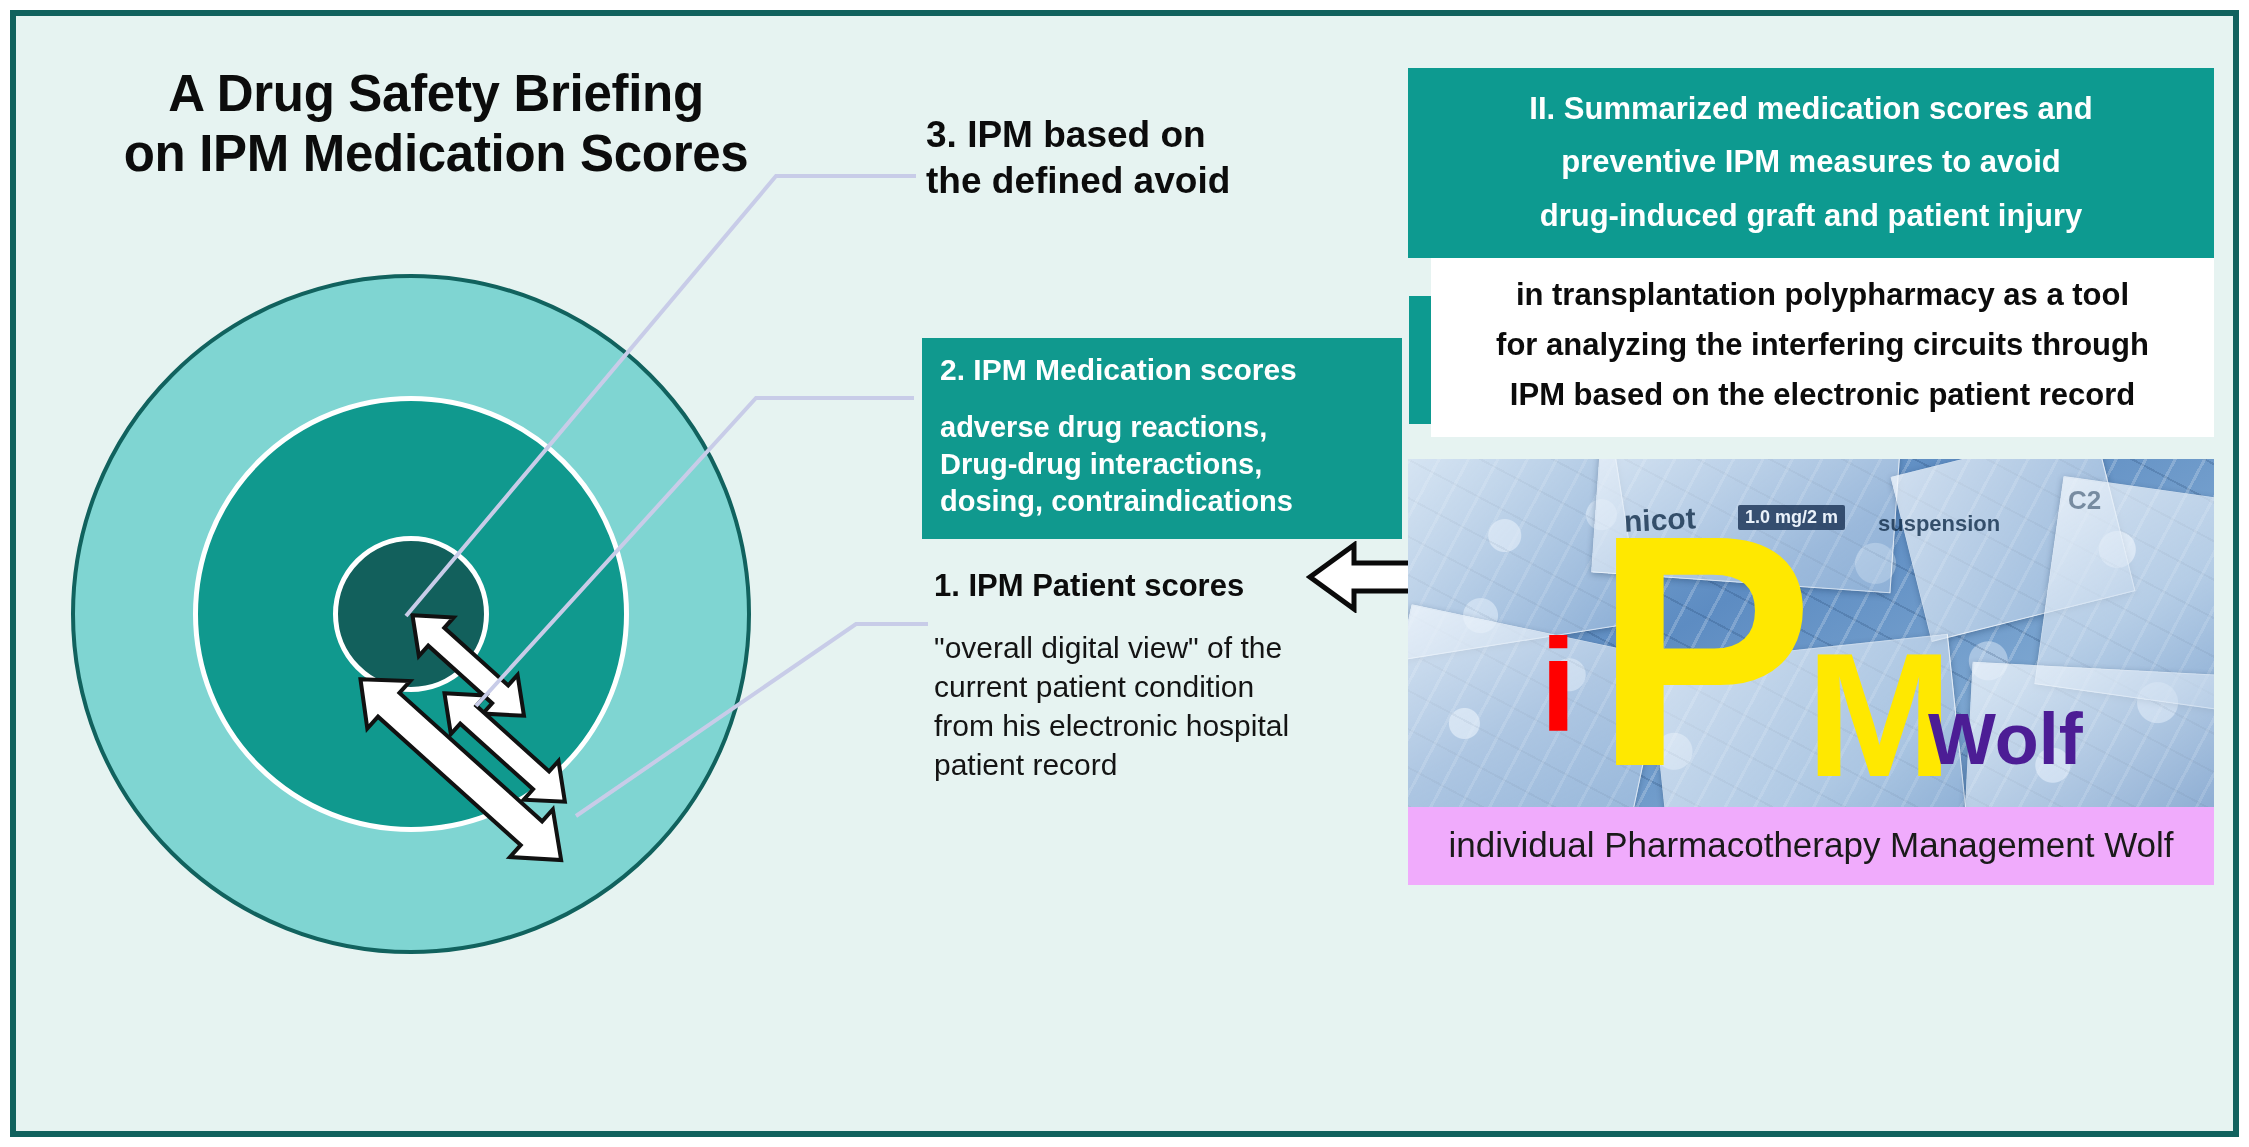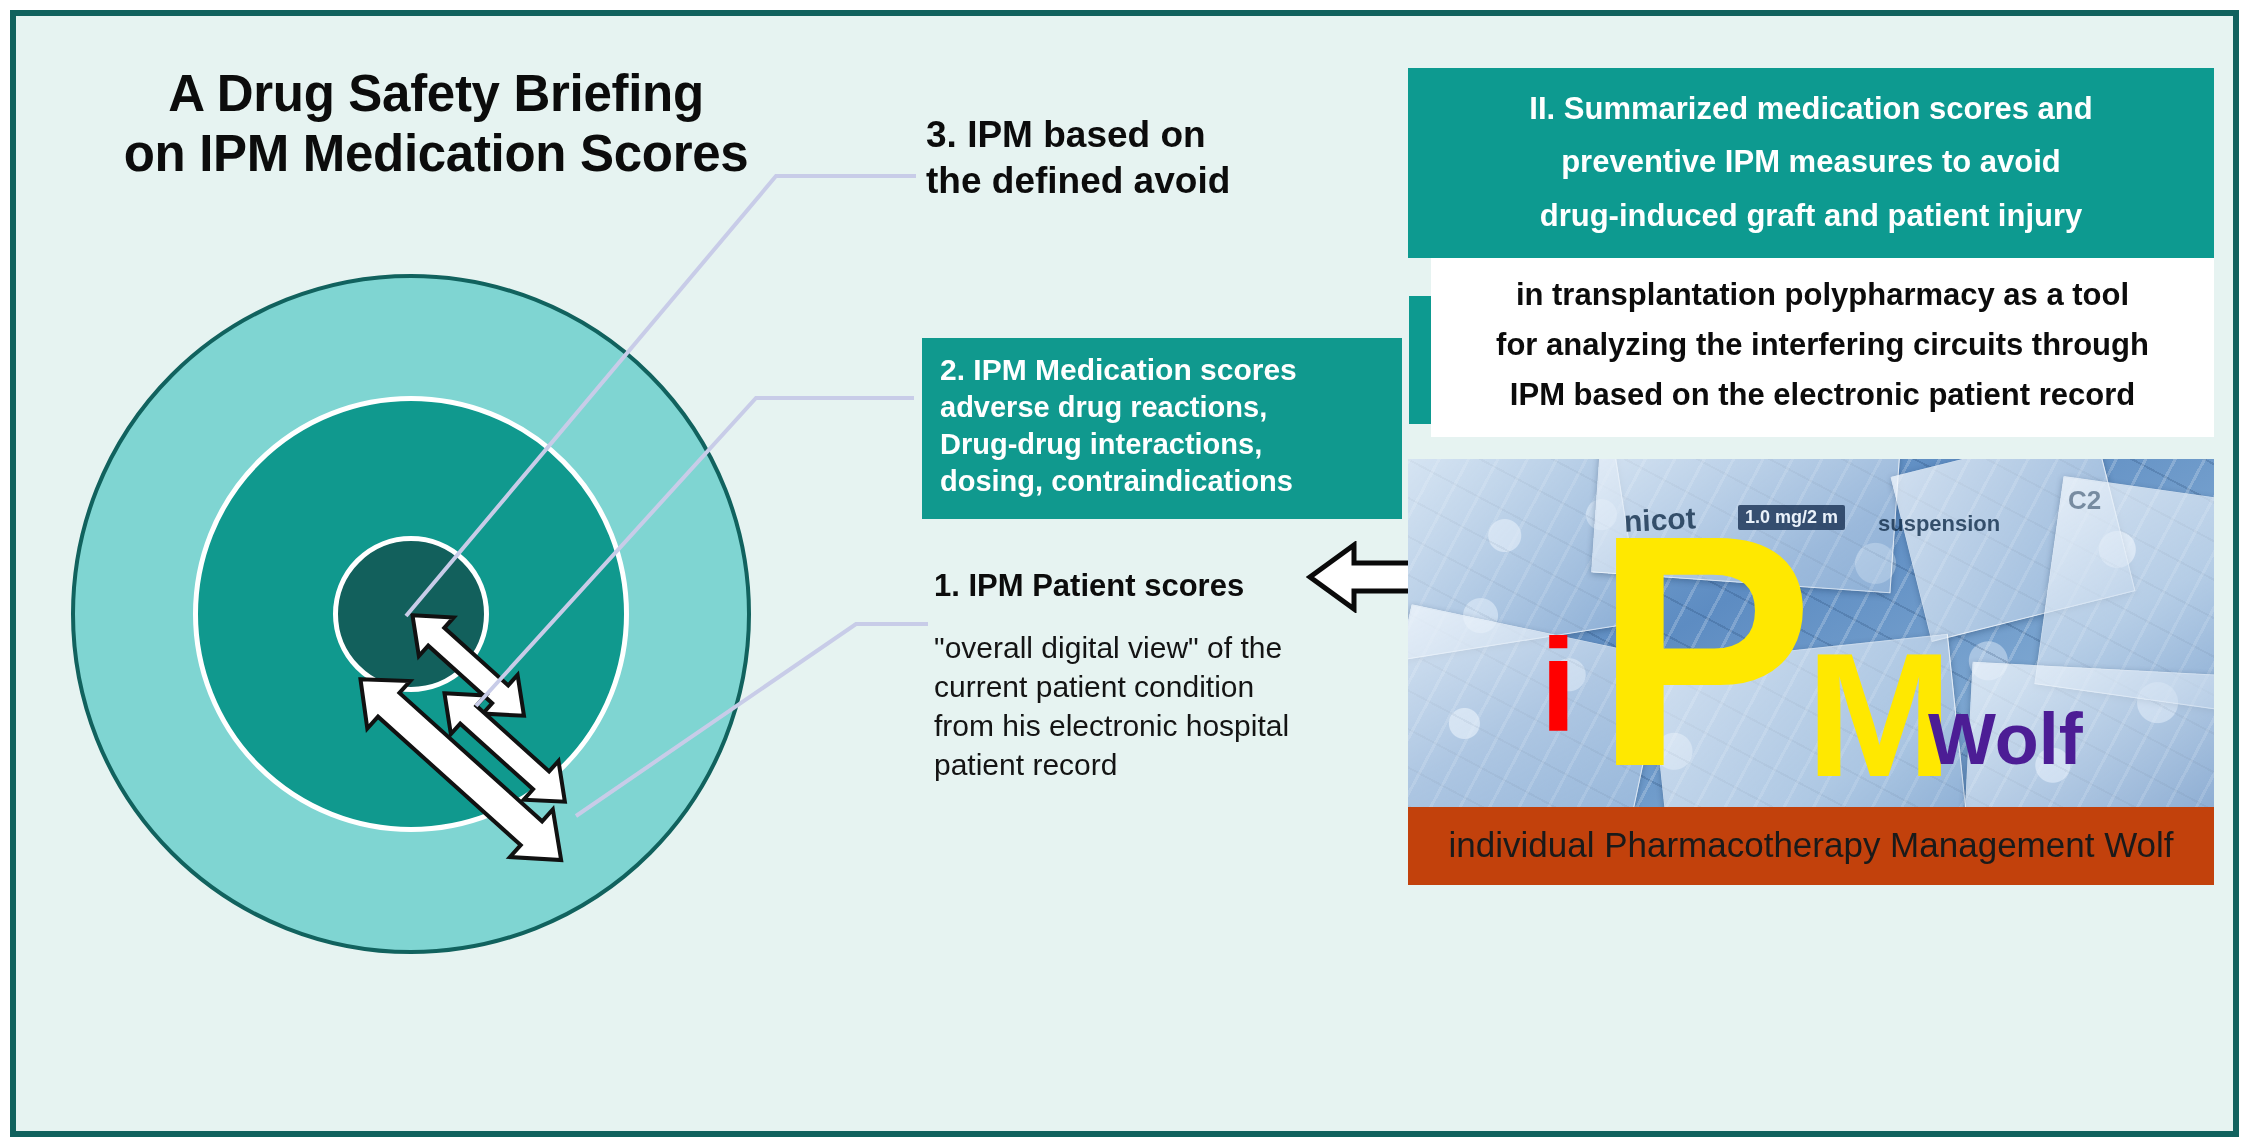--- a/index.html
+++ b/index.html
@@ -112,21 +112,21 @@
     top: 322px;
     width: 480px;
     background: #10998E;
     color: #FFFFFF;
     padding: 12px 16px 20px 18px;
   }
   #label-2 .head {
     font-size: 30px;
     font-weight: bold;
     line-height: 1.3;
-    margin-bottom: 0;
+    margin-bottom: 20px;
   }
   #label-2 .body {
     font-size: 29px;
     font-weight: bold;
     line-height: 1.27;
   }
 
   #label-1 {
     position: absolute;
     left: 918px;
@@ -278,21 +278,21 @@
   #logo-wolf {
     position: absolute;
     left: 520px; top: 248px;
     font-size: 72px;
     line-height: 0.9;
     font-weight: bold;
     color: #4c1d95;
   }
 
   #photo-caption {
-    background: #c2410c;
+    background: #f0abfc;
     text-align: center;
     font-size: 35px;
     color: #1A1A1A;
     padding: 18px 10px 20px 10px;
   }
 </style>
 </head>
 <body>
 
 <div id="figure">

